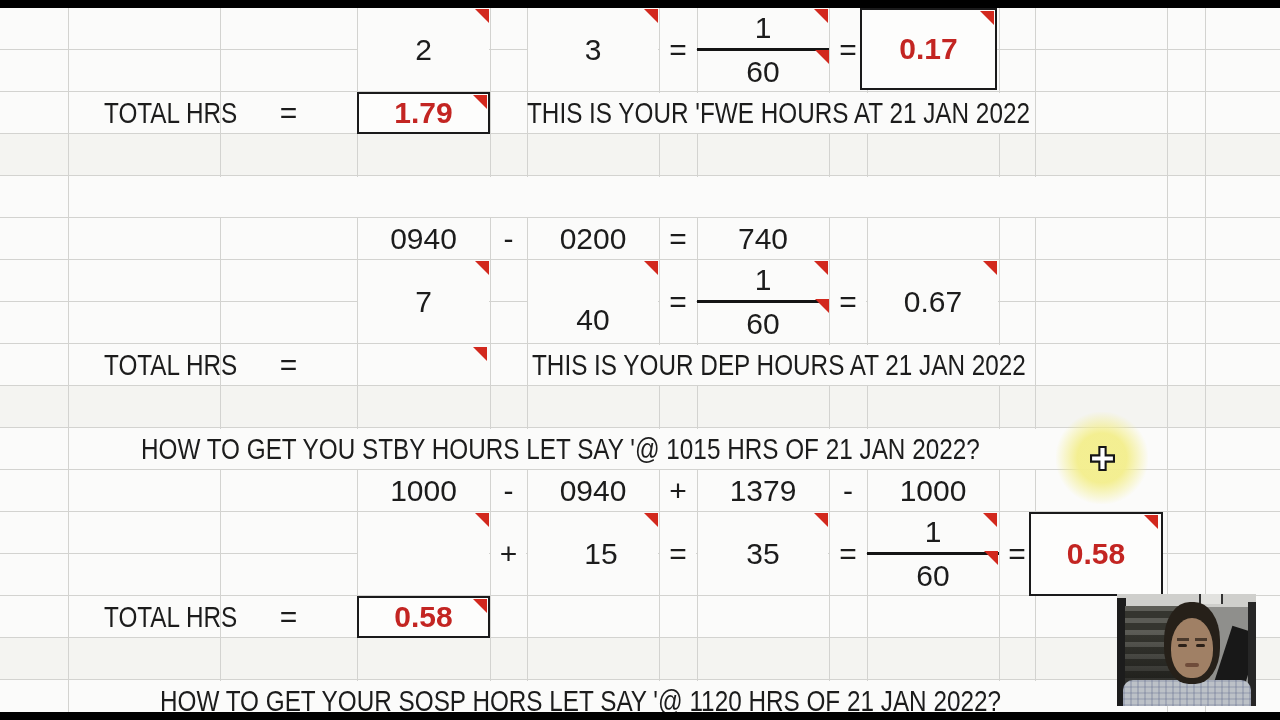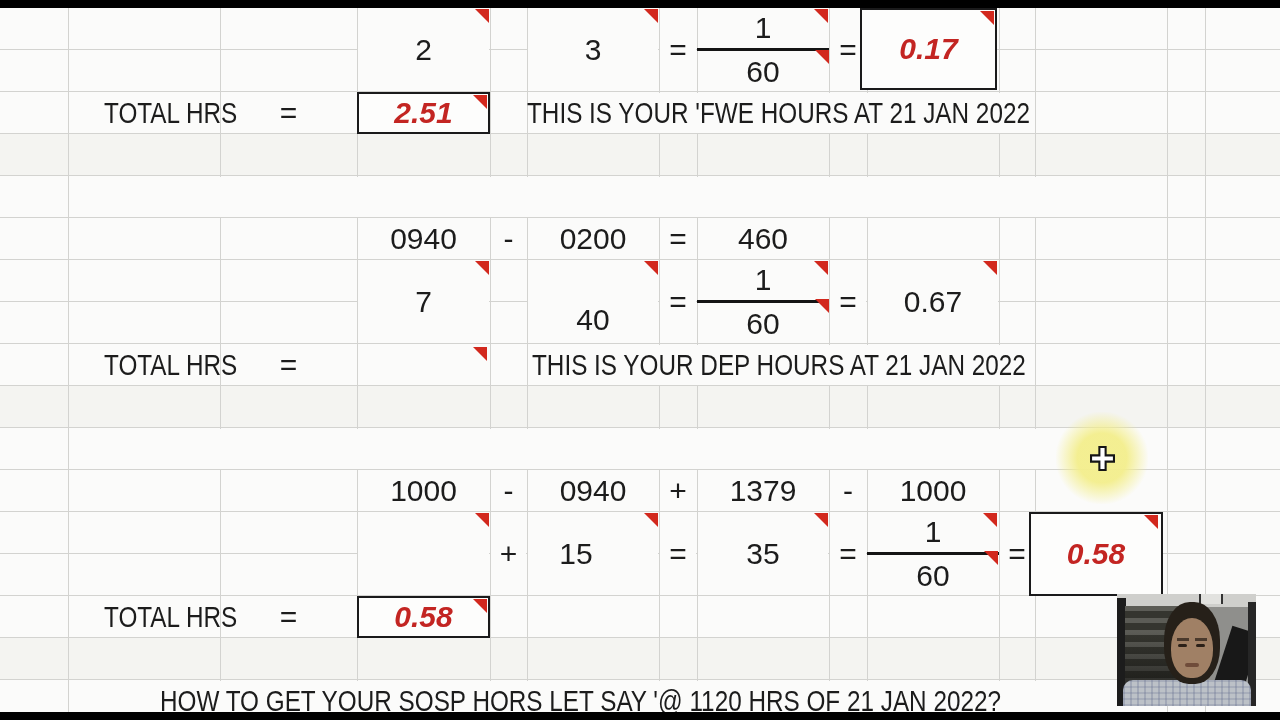--- a/index.html
+++ b/index.html
@@ -9,21 +9,21 @@
   .hgrid{position:absolute;inset:0;z-index:1;
          background:repeating-linear-gradient(180deg,transparent 0 41px,#d3d3d0 41px 42px);}
   .band{position:absolute;left:0;width:1280px;height:42px;background:rgba(115,115,88,.05);z-index:0;}
   .vl{position:absolute;top:0;bottom:0;width:1px;background:#d3d3d0;z-index:1;}
   .patch{position:absolute;background:#fbfbfa;z-index:2;}
   .cell{position:absolute;display:flex;align-items:center;justify-content:center;
         font-size:30px;color:#1c1c1c;box-sizing:border-box;white-space:nowrap;z-index:4;}
   .lft{justify-content:center;margin-left:36px;}
   .sq{display:inline-block;transform:scaleX(.81);transform-origin:0 50%;}
   .red{color:#c32522;font-weight:bold;}
-  .box{border:2.5px solid #1a1a1b;background:#fdfdfc;font-style:italic;}
+  .box{border:2.5px solid #1a1a1b;background:#fdfdfc;}
   .fbar{position:absolute;height:3px;background:#141414;z-index:4;}
   .tri{position:absolute;width:0;height:0;border-top:14px solid #d2281d;
        border-left:14px solid transparent;z-index:5;}
   .glow{position:absolute;left:1056px;top:412px;width:92px;height:92px;z-index:5;
         background:radial-gradient(circle,rgba(243,238,140,.95) 0 38%,rgba(243,238,140,0) 72%);}
   .cursor{position:absolute;left:1090px;top:446px;z-index:6;}
   .letterbox{position:absolute;left:0;width:1280px;height:8px;background:#000;z-index:9;}
   
   .cam{position:absolute;left:1117px;top:594px;width:139px;height:112px;overflow:hidden;
        background:#8f8f8c;z-index:7;}
@@ -109,58 +109,61 @@
   <div class="cell" style="left:697px;top:8px;width:132px;height:40px">1</div>
   <div class="cell" style="left:697px;top:51px;width:132px;height:41px">60</div>
   <div class="fbar" style="left:697px;top:48px;width:132px"></div>
   <div class="cell" style="left:829px;top:8px;width:38px;height:84px">=</div>
   <div class="cell box red" style="left:860px;top:8px;width:137px;height:82px">0.17</div>
 
   <div class="cell lft" style="left:68px;top:92px;width:152px;height:42px;padding-left:12px">
       <span class="sq">TOTAL HRS</span>
     </div>
   <div class="cell" style="left:220px;top:92px;width:137px;height:42px">=</div>
-  <div class="cell box red" style="left:357px;top:92px;width:133px;height:42px">2.51</div>
+  <div class="cell box red" style="left:357px;top:92px;width:133px;height:42px">1.79</div>
   <div class="cell lft" style="left:527px;top:92px;width:540px;height:42px;padding-left:8px">
       <span class="sq">THIS IS YOUR 'FWE HOURS AT 21 JAN 2022</span>
     </div>
 
   <div class="cell" style="left:357px;top:218px;width:133px;height:42px">0940</div>
   <div class="cell" style="left:490px;top:218px;width:37px;height:42px">-</div>
   <div class="cell" style="left:527px;top:218px;width:132px;height:42px">0200</div>
   <div class="cell" style="left:659px;top:218px;width:38px;height:42px">=</div>
-  <div class="cell" style="left:697px;top:218px;width:132px;height:42px">460</div>
+  <div class="cell" style="left:697px;top:218px;width:132px;height:42px">740</div>
 
   <div class="cell" style="left:357px;top:260px;width:133px;height:84px">7</div>
   <div class="cell" style="left:527px;top:278px;width:132px;height:84px">40</div>
   <div class="cell" style="left:659px;top:260px;width:38px;height:84px">=</div>
   <div class="cell" style="left:697px;top:260px;width:132px;height:40px">1</div>
   <div class="cell" style="left:697px;top:303px;width:132px;height:41px">60</div>
   <div class="fbar" style="left:697px;top:300px;width:132px"></div>
   <div class="cell" style="left:829px;top:260px;width:38px;height:84px">=</div>
   <div class="cell" style="left:867px;top:260px;width:132px;height:84px">0.67</div>
 
   <div class="cell lft" style="left:68px;top:344px;width:152px;height:42px;padding-left:12px">
       <span class="sq">TOTAL HRS</span>
     </div>
   <div class="cell" style="left:220px;top:344px;width:137px;height:42px">=</div>
   <div class="cell lft" style="left:527px;top:344px;width:540px;height:42px;padding-left:8px">
       <span class="sq">THIS IS YOUR DEP HOURS AT 21 JAN 2022</span>
     </div>
 
+  <div class="cell lft" style="left:68px;top:428px;width:1100px;height:42px;padding-left:10px">
+      <span class="sq">HOW TO GET YOU STBY HOURS LET SAY '@ 1015 HRS OF 21 JAN 2022?</span>
+    </div>
   <div class="cell" style="left:357px;top:470px;width:133px;height:42px">1000</div>
   <div class="cell" style="left:490px;top:470px;width:37px;height:42px">-</div>
   <div class="cell" style="left:527px;top:470px;width:132px;height:42px">0940</div>
   <div class="cell" style="left:659px;top:470px;width:38px;height:42px">+</div>
   <div class="cell" style="left:697px;top:470px;width:132px;height:42px">1379</div>
   <div class="cell" style="left:829px;top:470px;width:38px;height:42px">-</div>
   <div class="cell" style="left:867px;top:470px;width:132px;height:42px">1000</div>
 
   <div class="cell" style="left:490px;top:512px;width:37px;height:84px">+</div>
-  <div class="cell" style="left:510px;top:512px;width:132px;height:84px">15</div>
+  <div class="cell" style="left:535px;top:512px;width:132px;height:84px">15</div>
   <div class="cell" style="left:659px;top:512px;width:38px;height:84px">=</div>
   <div class="cell" style="left:697px;top:512px;width:132px;height:84px">35</div>
   <div class="cell" style="left:829px;top:512px;width:38px;height:84px">=</div>
   <div class="cell" style="left:867px;top:512px;width:132px;height:40px">1</div>
   <div class="cell" style="left:867px;top:555px;width:132px;height:41px">60</div>
   <div class="fbar" style="left:867px;top:552px;width:132px"></div>
   <div class="cell" style="left:999px;top:512px;width:36px;height:84px">=</div>
   <div class="cell box red" style="left:1029px;top:512px;width:134px;height:84px">0.58</div>
 
   <div class="cell lft" style="left:68px;top:596px;width:152px;height:42px;padding-left:12px">

